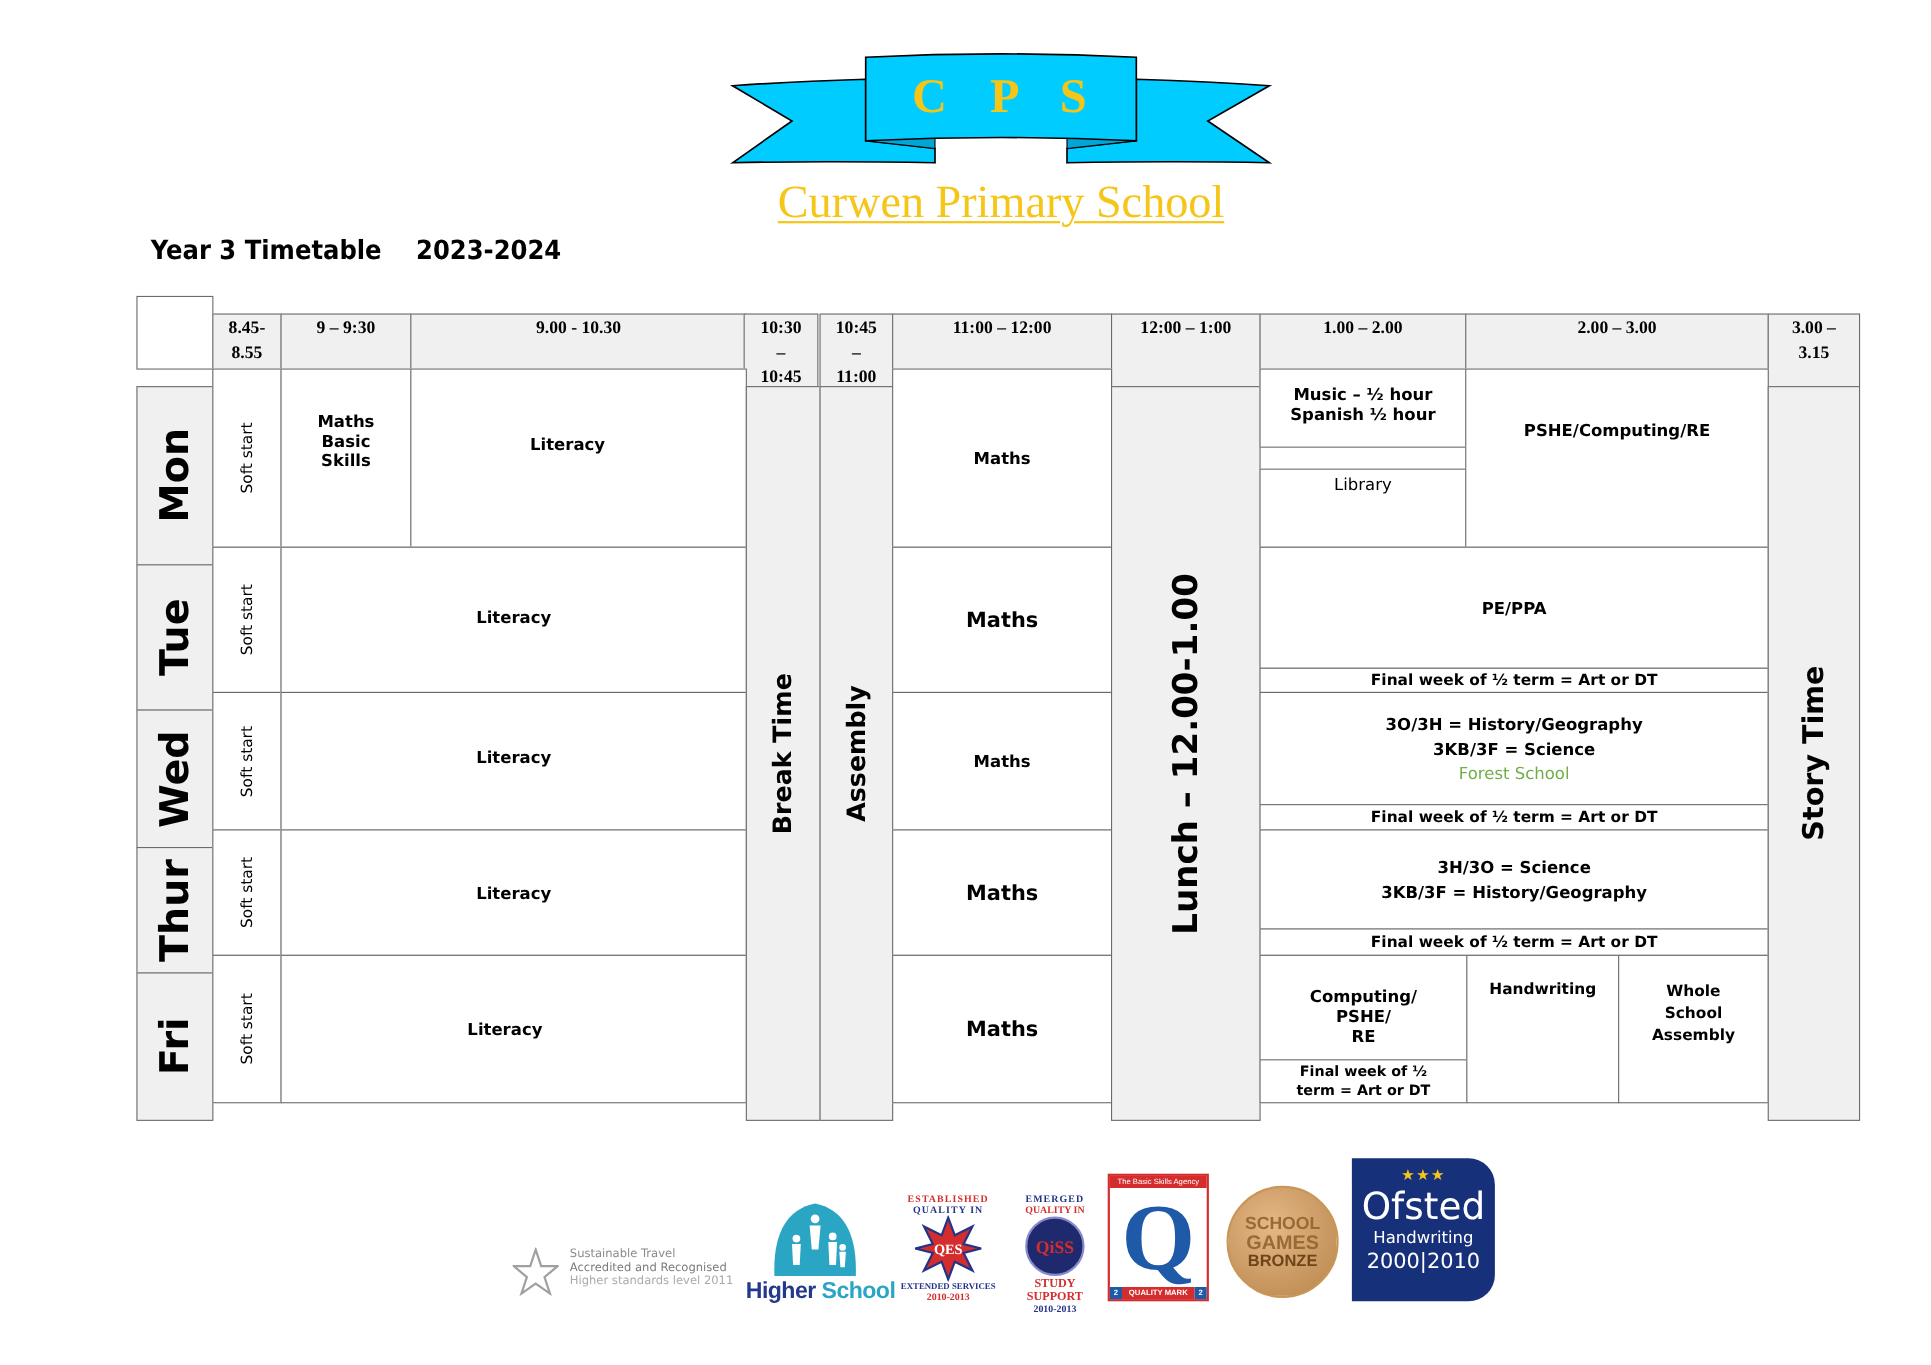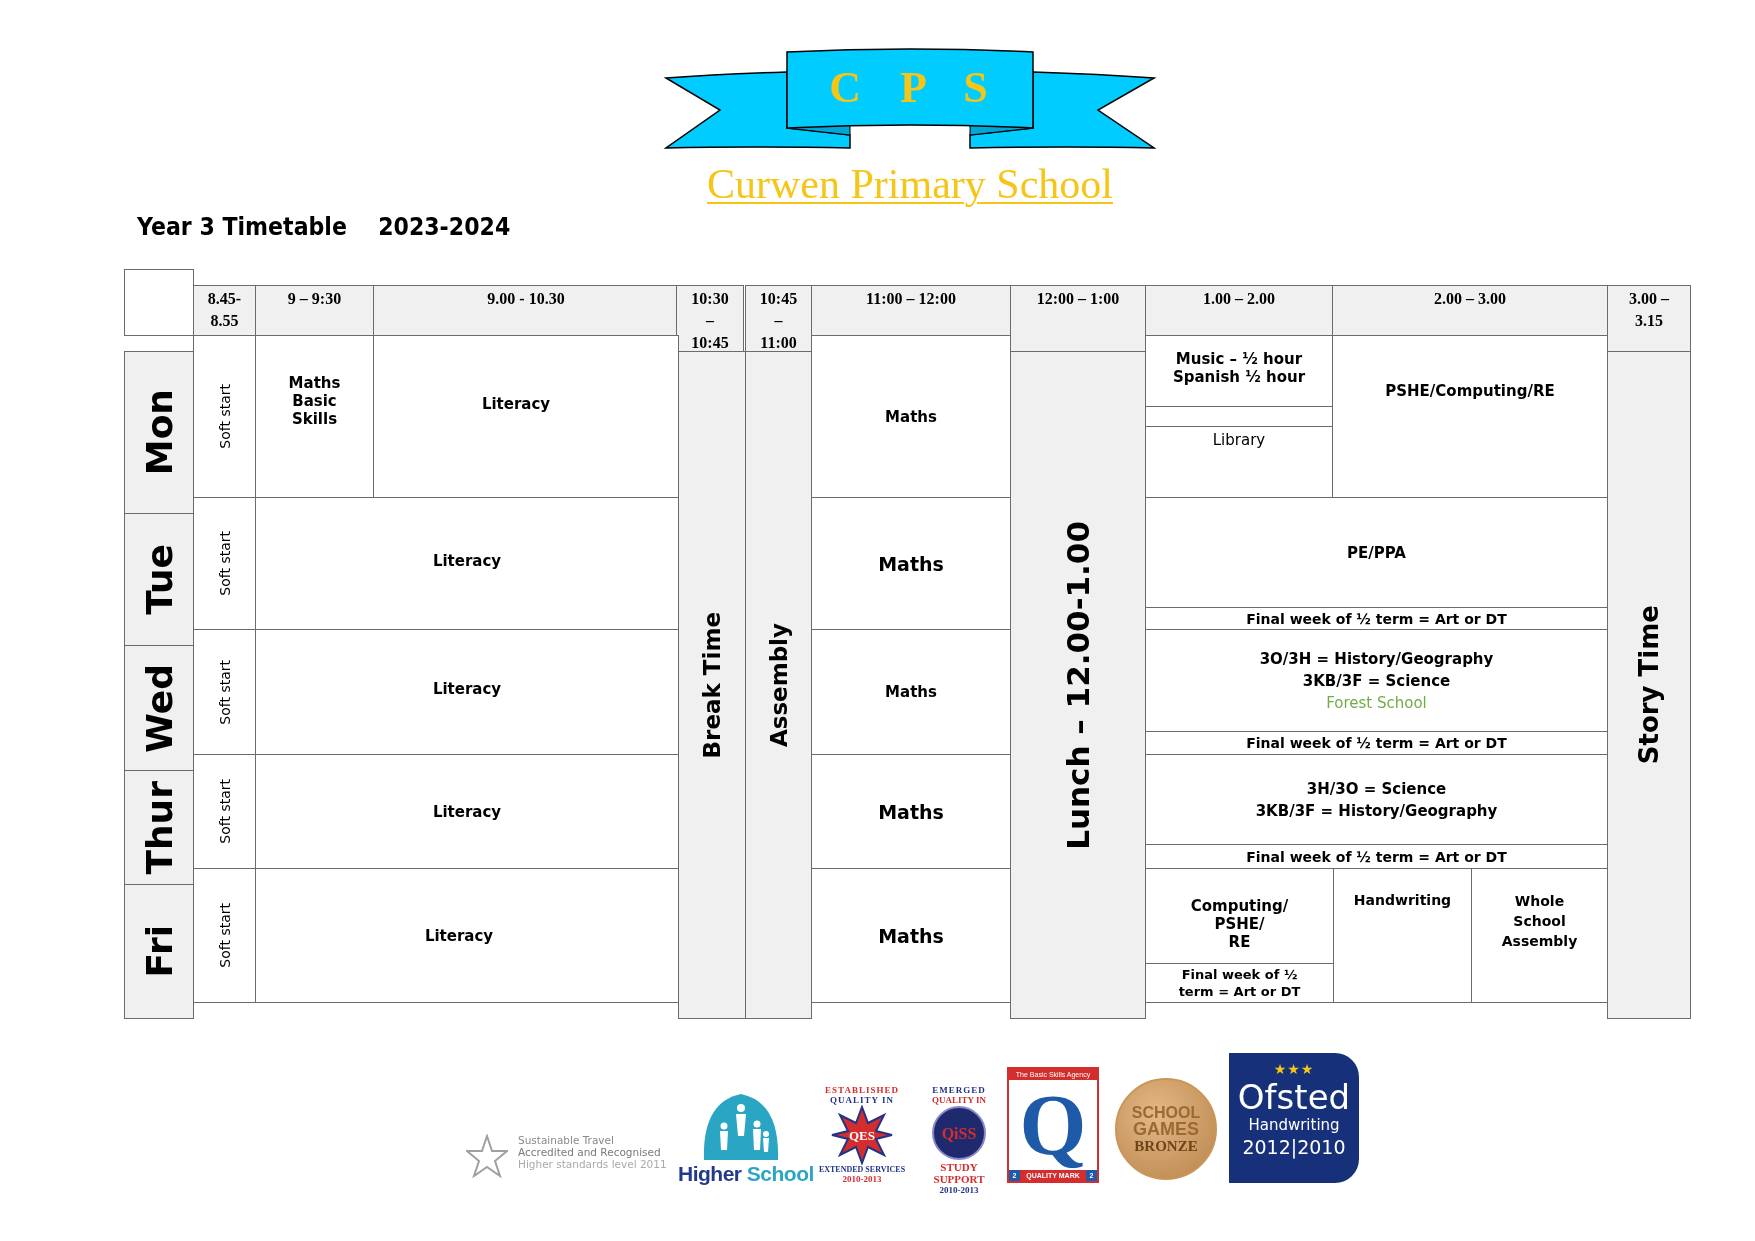--- a/index.html
+++ b/index.html
@@ -219,22 +219,22 @@
     <div style="display:flex;height:11px;font-size:7px;line-height:11px;font-family:'Liberation Sans',sans-serif;font-weight:bold;color:#fff;">
       <span style="background:#1e5aa8;width:11px;text-align:center;">2</span>
       <span style="background:#d42d2d;flex:1;text-align:center;">QUALITY MARK</span>
       <span style="background:#1e5aa8;width:11px;text-align:center;">2</span>
     </div>
   </div>
 
   <div class="abs" style="left:1115px;top:1078px;width:102px;height:102px;border-radius:50%;background:radial-gradient(circle at 40% 35%, #e4b886, #b8834a);border:2px solid #c99658;display:flex;flex-direction:column;align-items:center;justify-content:center;font-family:'Liberation Sans',sans-serif;font-weight:bold;line-height:17px;">
     <span style="color:#9a6a34;font-size:16px;">SCHOOL</span>
     <span style="color:#9a6a34;font-size:18px;">GAMES</span>
-    <span style="color:#6e4519;font-size:15px;font-family:Liberation Serif, serif;">BRONZE</span>
+    <span style="color:#6e4519;font-size:15px;">BRONZE</span>
   </div>
 
   <div class="abs" style="left:1229px;top:1053px;width:130px;height:130px;background:#17307a;border-radius:0 24px 24px 0;font-family:'DejaVu Sans',sans-serif;color:#fff;text-align:center;">
     <div style="color:#f5c518;font-size:14px;height:18px;padding-top:8px;letter-spacing:1px;">★★★</div>
     <div style="font-size:34px;line-height:36px;">Ofsted</div>
     <div style="font-size:15px;line-height:20px;">Handwriting</div>
-    <div style="font-size:19px;line-height:24px;">2012|2010</div>
+    <div style="font-size:19px;line-height:24px;">2000|2010</div>
   </div>
 </div>
 
 </body></html>

